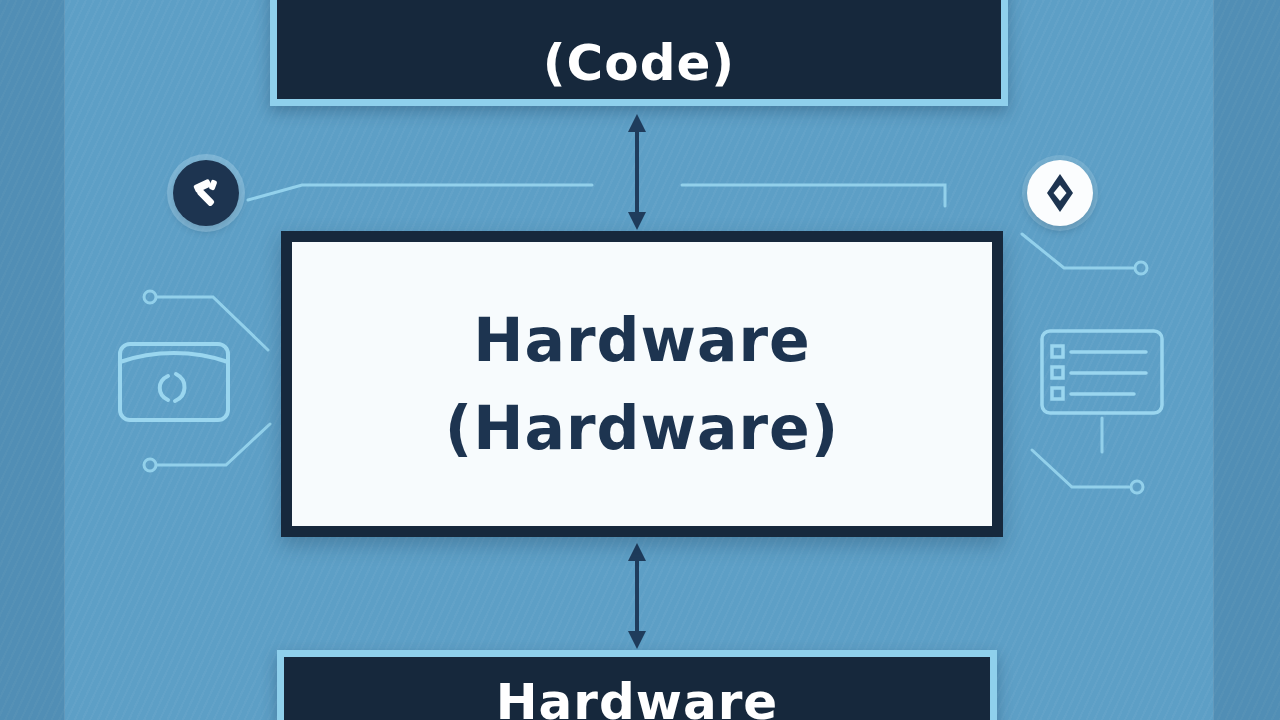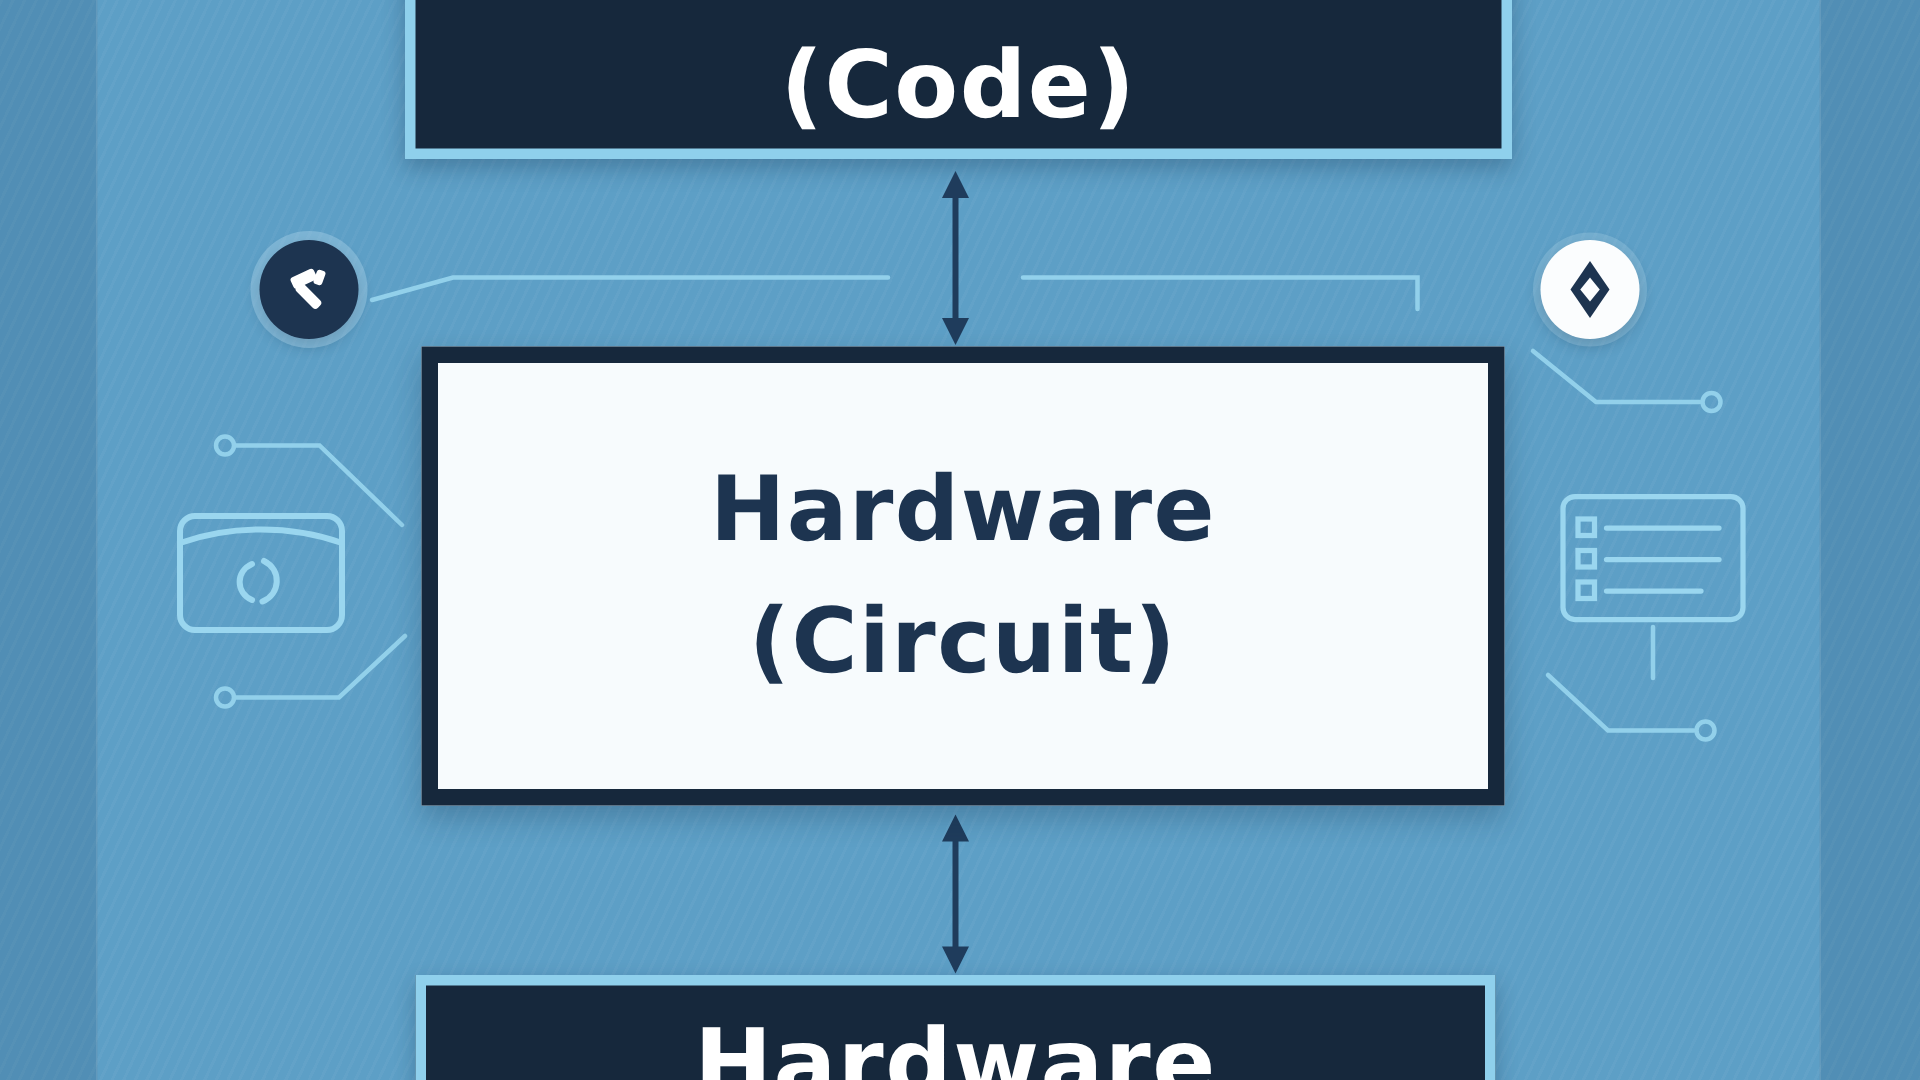--- a/index.html
+++ b/index.html
@@ -61,21 +61,21 @@
     width: 722px; height: 306px;
   }
   .bottom-box {
     left: 277px; top: 650px;
     width: 720px; height: 130px;
     justify-content: flex-start;
     padding-top: 18px;
   }
   .label-light {
     color: #ffffff;
-    font-size: 62px;
+    font-size: 50px;
     font-weight: 700;
     letter-spacing: 1px;
     line-height: 1.1;
   }
   .label-dark {
     color: #1d3450;
     font-size: 60px;
     font-weight: 700;
     letter-spacing: 1px;
     line-height: 1.47;
@@ -150,21 +150,21 @@
       <polygon points="637,230 628,212 646,212" stroke="none"></polygon>
 
       <line x1="637" y1="558" x2="637" y2="634"></line>
       <polygon points="637,543 628,561 646,561" stroke="none"></polygon>
       <polygon points="637,649 628,631 646,631" stroke="none"></polygon>
     </g>
   </svg>
 
   <div class="box box-light middle-box">
     <div class="label-dark">Hardware</div>
-    <div class="label-dark">(Circuit)</div>
+    <div class="label-dark">(Hardware)</div>
   </div>
 
   <div class="box box-dark bottom-box">
     <div class="label-light">Hardware</div>
   </div>
 
   <div class="badge badge-dark">
     <svg width="40" height="40" viewBox="0 0 40 40" aria-hidden="true">
       <g fill="#ffffff">
         <rect x="16" y="14" width="7" height="20" rx="2.5" transform="rotate(-45 20 24)"></rect>

